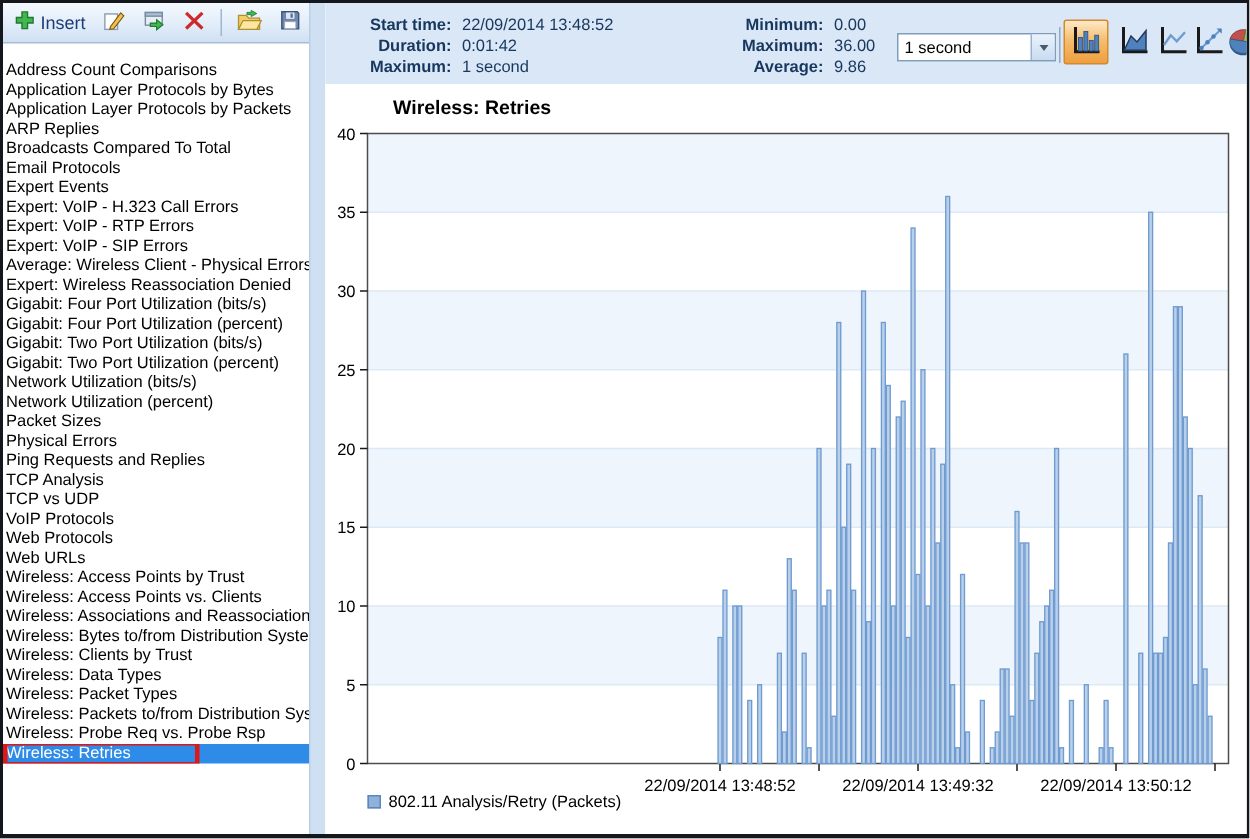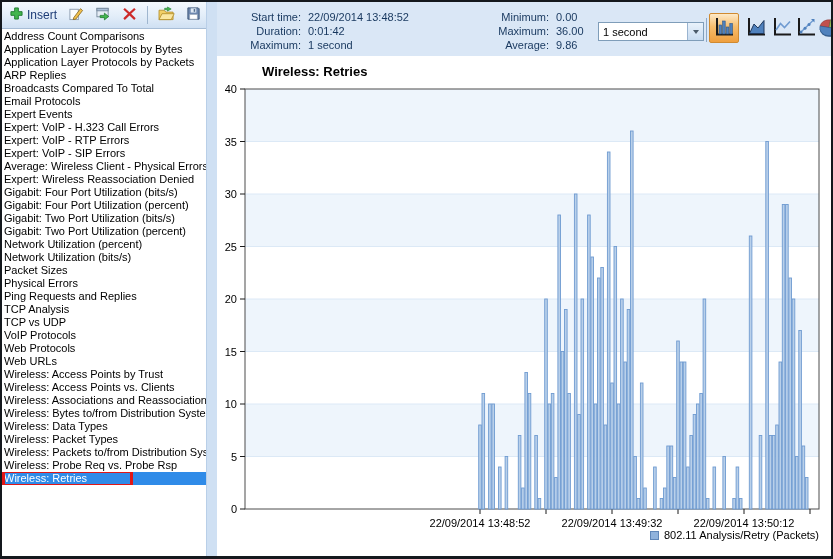--- a/index.html
+++ b/index.html
@@ -12,37 +12,37 @@
   .sidebar{position:absolute;left:0;top:0;width:204px;height:100%;background:#fff;}
   .toolbar{
     height:27px;background:linear-gradient(180deg,#f4f9fe 0%,#e2edf9 55%,#cfe0f3 100%);
     border-bottom:1px solid #a7bdd6;display:flex;align-items:center;padding:0 4px;gap:3px;
     width:213px;
   }
   .tb-btn{display:flex;align-items:center;gap:4px;background:none;border:1px solid transparent;
     padding:1px 3px;cursor:pointer;height:22px;justify-content:space-between;}
   .tb-insert-label{font-size:12px;color:#1d3c77;}
   .tb-sep{width:1px;height:18px;background:#9fb6cf;margin:0 3px;}
-  .graph-list{position:absolute;top:28px;left:0;width:204px;bottom:0;overflow:hidden;}
+  .graph-list{position:absolute;top:39px;left:0;width:204px;bottom:0;overflow:hidden;}
   .list-item{
     height:13px;line-height:13px;font-size:11px;color:#000;white-space:nowrap;
     overflow:hidden;padding-left:2px;cursor:default;position:relative;
   }
   .list-item.selected{background:#2f8be8;color:#fff;}
   .red-annot{
     position:absolute;left:0;top:-2px;width:131px;height:17px;
     border:3px solid #e01717;border-radius:2px;pointer-events:none;
   }
   .splitter{position:absolute;left:204px;top:0;width:11px;height:100%;
     background:#cfe0f3;border-left:1px solid #b9cfe8;}
   
   .main{position:absolute;left:215px;top:0;width:616px;height:100%;background:#fff;}
   .stats-header{position:absolute;left:0;top:0;width:100%;height:54px;background:#dae7f6;}
   .stat-row{position:absolute;height:14px;font-size:11px;color:#17375e;}
-  .stat-label{position:absolute;left:0;width:84px;text-align:right;font-weight:normal;}
+  .stat-label{position:absolute;left:0;width:84px;text-align:right;font-weight:bold;}
   .stat-value{position:absolute;left:91px;white-space:nowrap;}
   .stat-row.col2 .stat-label{left:248px;text-align:right;}
   .stat-row.col2 .stat-value{left:339px;}
   .dropdown{
     position:absolute;left:381px;top:20px;width:106px;height:19px;background:#fff;
     border:1px solid #7f9db9;font-size:11px;color:#000;cursor:pointer;
   }
   .dropdown .dd-text{position:absolute;left:4px;top:3px;}
   .dd-btn{
     position:absolute;right:0;top:0;width:16px;height:17px;
@@ -58,21 +58,21 @@
   }
   .chart-btn.selected{
     top:11px;width:30px;height:30px;
     background:linear-gradient(180deg,#fde9c8 0%,#f6bd6e 45%,#ef9f3e 100%);
     border:1px solid #d08a30;border-radius:2px;
   }
   
   .chart-area{position:absolute;left:0;top:54px;width:616px;height:502px;background:#fff;}
   .chart-title{position:absolute;left:45px;top:8px;font-size:13px;font-weight:bold;color:#000;}
   #chart-svg{position:absolute;left:0;top:0;}
-  .legend{position:absolute;left:28px;top:473px;width:574px;text-align:right;font-size:11px;color:#000;}
+  .legend{position:absolute;left:28px;top:473px;width:574px;text-align:left;font-size:11px;color:#000;}
   .legend-swatch{display:inline-block;width:9px;height:9px;background:#8fb2dc;border:1px solid #5f86b8;
     vertical-align:-1px;margin-right:5px;}
 </style>
 </head>
 <body>
 
 <div class="window">
 
   <div class="sidebar">
     <div class="toolbar">
@@ -139,34 +139,35 @@
         <div class="list-item">Expert Events</div>
         <div class="list-item">Expert: VoIP - H.323 Call Errors</div>
         <div class="list-item">Expert: VoIP - RTP Errors</div>
         <div class="list-item">Expert: VoIP - SIP Errors</div>
         <div class="list-item">Average: Wireless Client - Physical Errors</div>
         <div class="list-item">Expert: Wireless Reassociation Denied</div>
         <div class="list-item">Gigabit: Four Port Utilization (bits/s)</div>
         <div class="list-item">Gigabit: Four Port Utilization (percent)</div>
         <div class="list-item">Gigabit: Two Port Utilization (bits/s)</div>
         <div class="list-item">Gigabit: Two Port Utilization (percent)</div>
+        <div class="list-item">Network Utilization (bits/s)</div>
         <div class="list-item">Network Utilization (percent)</div>
-        <div class="list-item">Network Utilization (bits/s)</div>
         <div class="list-item">Packet Sizes</div>
         <div class="list-item">Physical Errors</div>
         <div class="list-item">Ping Requests and Replies</div>
         <div class="list-item">TCP Analysis</div>
         <div class="list-item">TCP vs UDP</div>
         <div class="list-item">VoIP Protocols</div>
         <div class="list-item">Web Protocols</div>
         <div class="list-item">Web URLs</div>
         <div class="list-item">Wireless: Access Points by Trust</div>
         <div class="list-item">Wireless: Access Points vs. Clients</div>
         <div class="list-item">Wireless: Associations and Reassociations</div>
         <div class="list-item">Wireless: Bytes to/from Distribution System</div>
+        <div class="list-item">Wireless: Clients by Trust</div>
         <div class="list-item">Wireless: Data Types</div>
         <div class="list-item">Wireless: Packet Types</div>
         <div class="list-item">Wireless: Packets to/from Distribution System</div>
         <div class="list-item">Wireless: Probe Req vs. Probe Rsp</div>
         <div class="list-item selected">Wireless: Retries<span class="red-annot"></span></div>
       </div>
   </div>
 
   <div class="splitter"></div>
 

